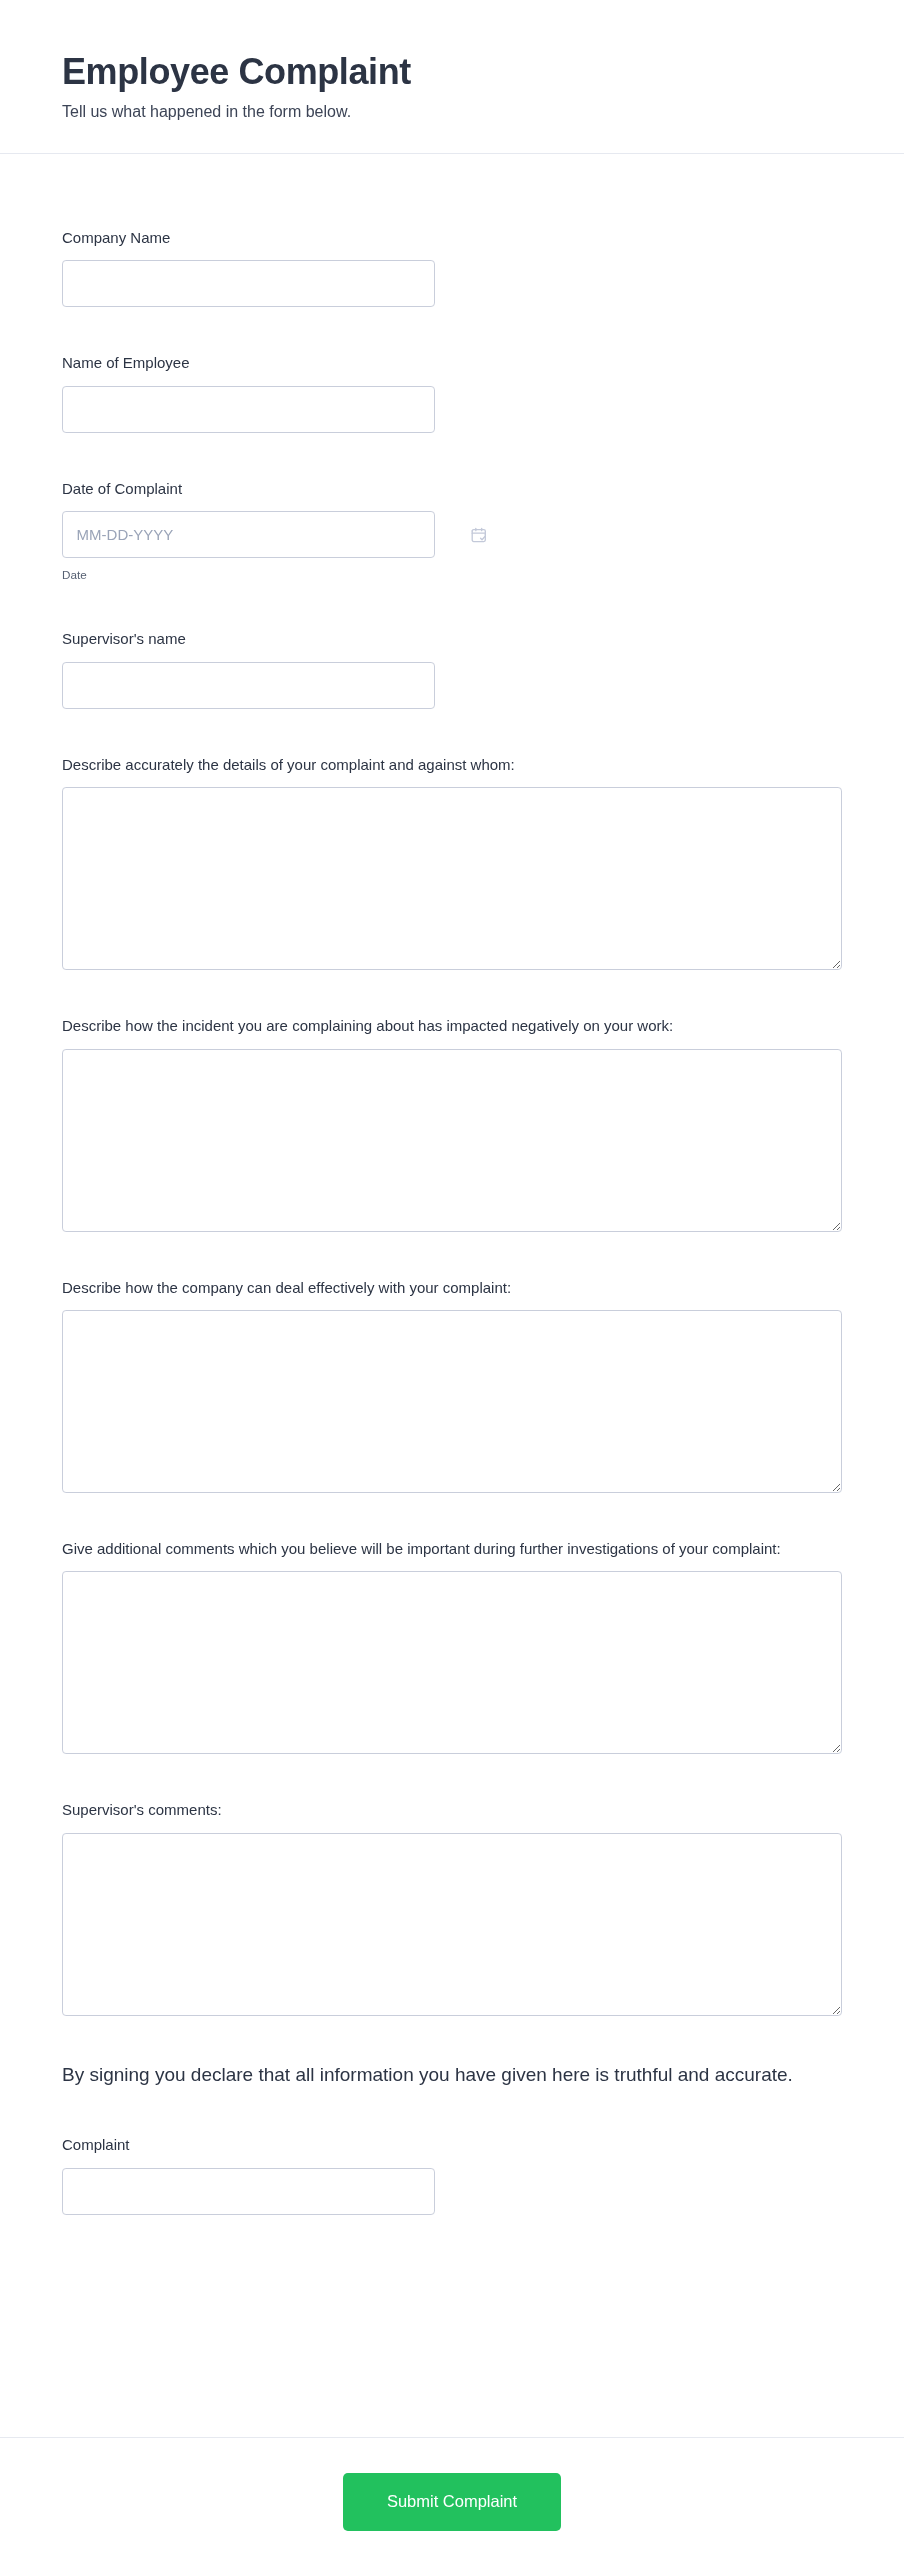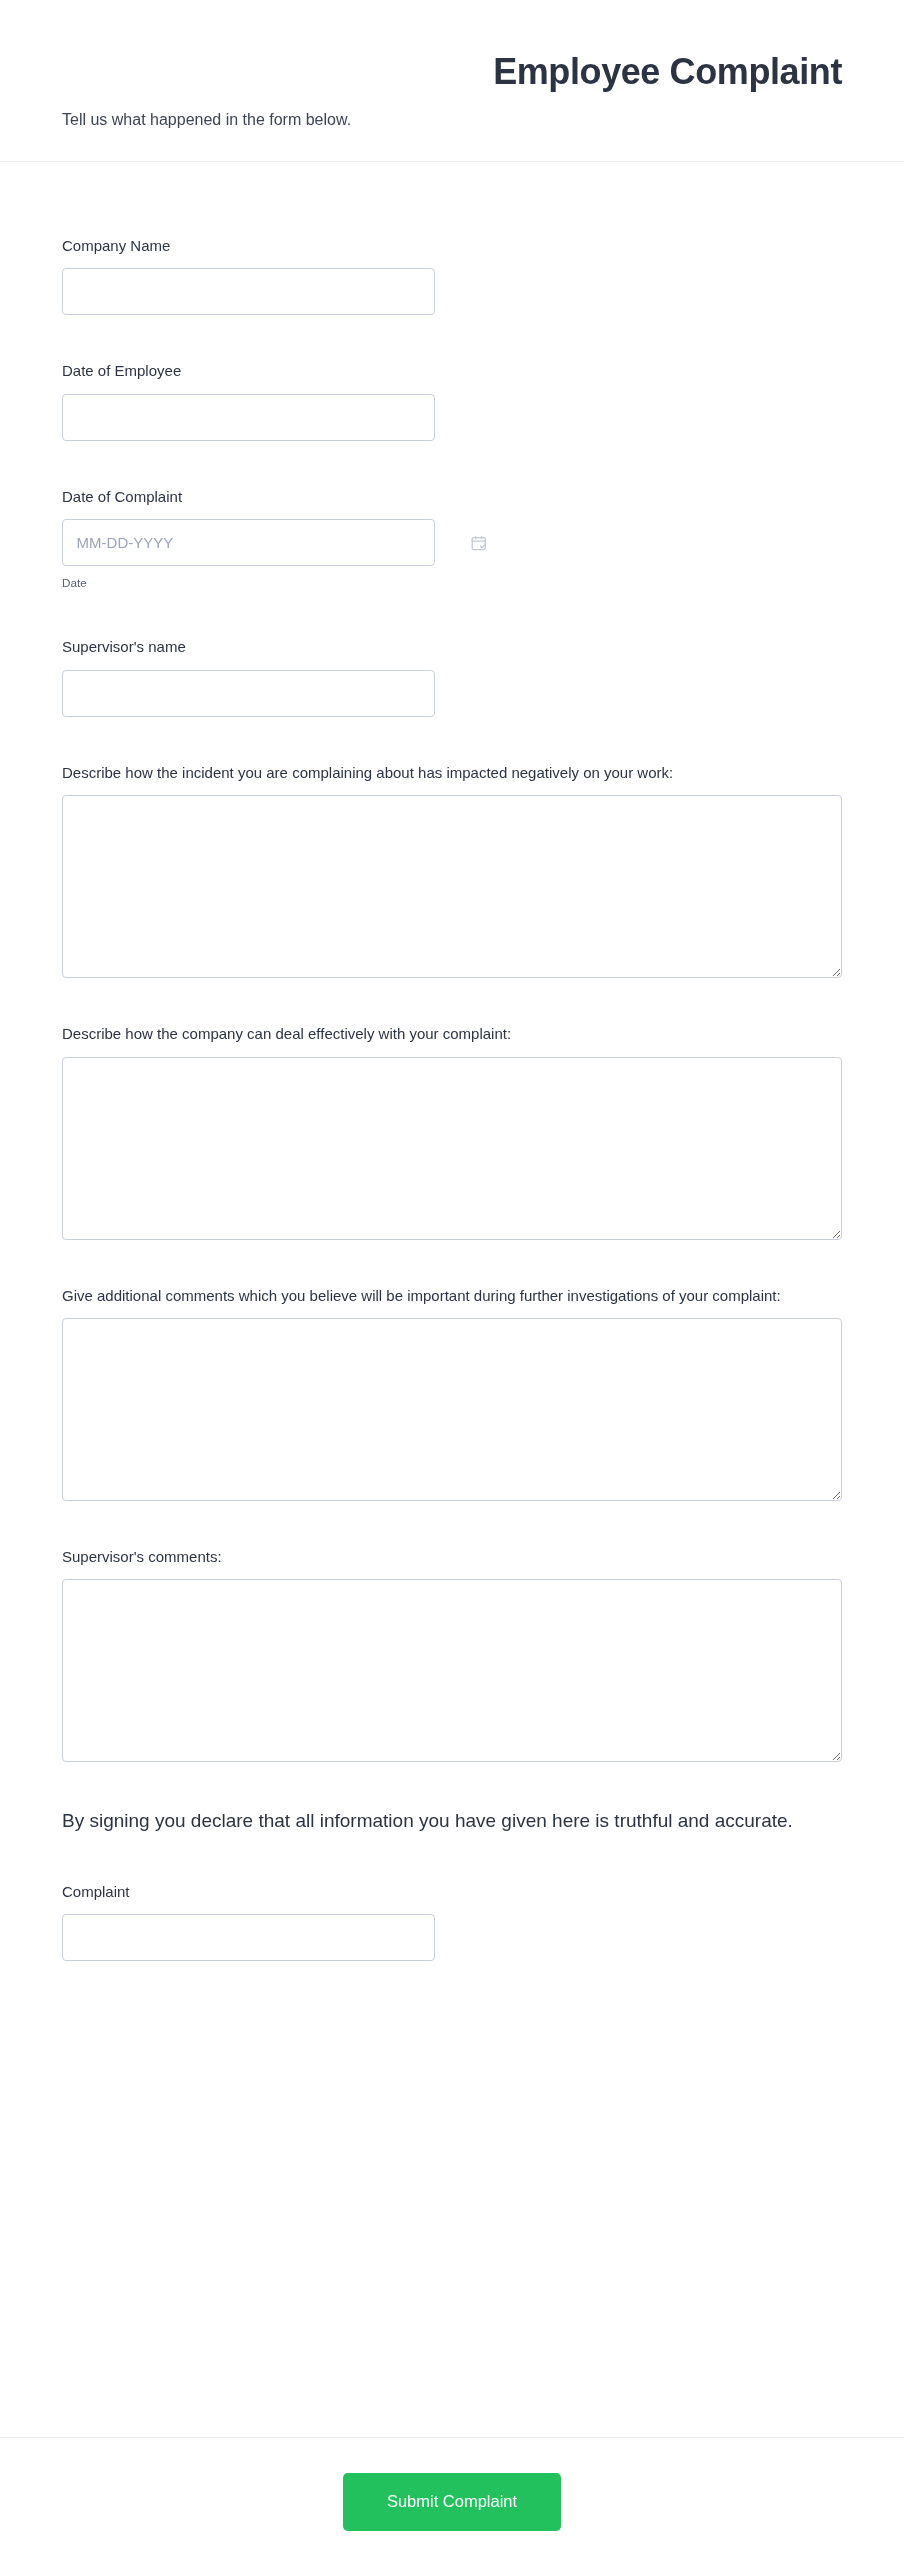--- a/index.html
+++ b/index.html
@@ -29,22 +29,21 @@
     padding: 51px 62px 29px 62px;
     border-bottom: 1px solid #e6e9f0;
     background: #ffffff;
   }
   .form-title {
     font-size: 36px;
     line-height: 1.18;
     font-weight: bold;
     letter-spacing: -0.4px;
     color: #2c3444;
-    margin: 0 0 16px 0;
-    text-align: right;
+    margin: 0 0 8px 0;
   }
   .form-subtitle {
     font-size: 16px;
     line-height: 1.4;
     font-weight: normal;
     color: #3c4456;
     margin: 0;
   }
 
   
@@ -167,21 +166,21 @@
   </div>
 
   <div class="form-body">
 
     <div class="field-block">
       <label class="field-label">Company Name</label>
       <input class="text-input" type="text" placeholder="" style="">
     </div>
 
     <div class="field-block">
-      <label class="field-label">Date of Employee</label>
+      <label class="field-label">Name of Employee</label>
       <input class="text-input" type="text" placeholder="" style="">
     </div>
 
     <div class="field-block">
       <label class="field-label">Date of Complaint</label>
       <div class="date-wrap">
         <input class="text-input" type="text" placeholder="MM-DD-YYYY" style="">
         <span class="calendar-icon">
           <svg viewBox="0 0 24 24" width="17.5" height="17.5" fill="none" stroke="currentColor" stroke-width="1.8" stroke-linecap="round" stroke-linejoin="round">
             <path d="M3 6.5a2 2 0 0 1 2-2h14a2 2 0 0 1 2 2v5"></path>
@@ -194,20 +193,24 @@
         </span>
       </div>
       <span class="field-helper">Date</span>
     </div>
 
     <div class="field-block">
       <label class="field-label">Supervisor's name</label>
       <input class="text-input" type="text" placeholder="" style="">
     </div>
 
+    <div class="field-block">
+      <label class="field-label">Describe accurately the details of your complaint and against whom:</label>
+      <textarea class="textarea-input" placeholder="" style=""></textarea>
+    </div>
 
     <div class="field-block">
       <label class="field-label">Describe how the incident you are complaining about has impacted negatively on your work:</label>
       <textarea class="textarea-input" placeholder="" style=""></textarea>
     </div>
 
     <div class="field-block">
       <label class="field-label">Describe how the company can deal effectively with your complaint:</label>
       <textarea class="textarea-input" placeholder="" style=""></textarea>
     </div>

